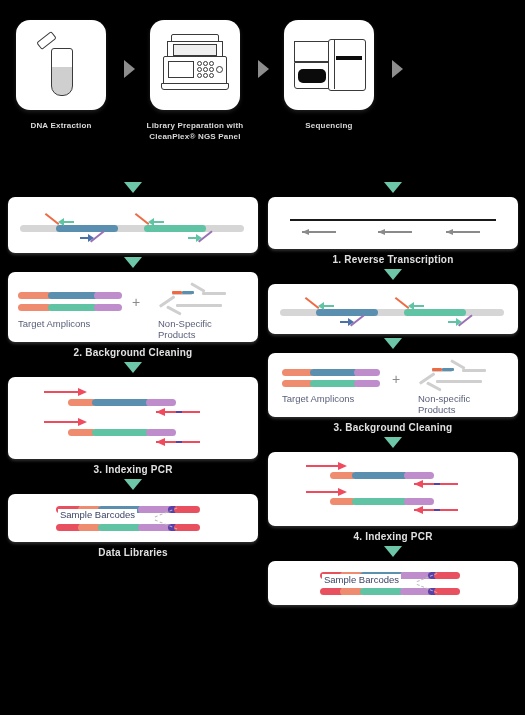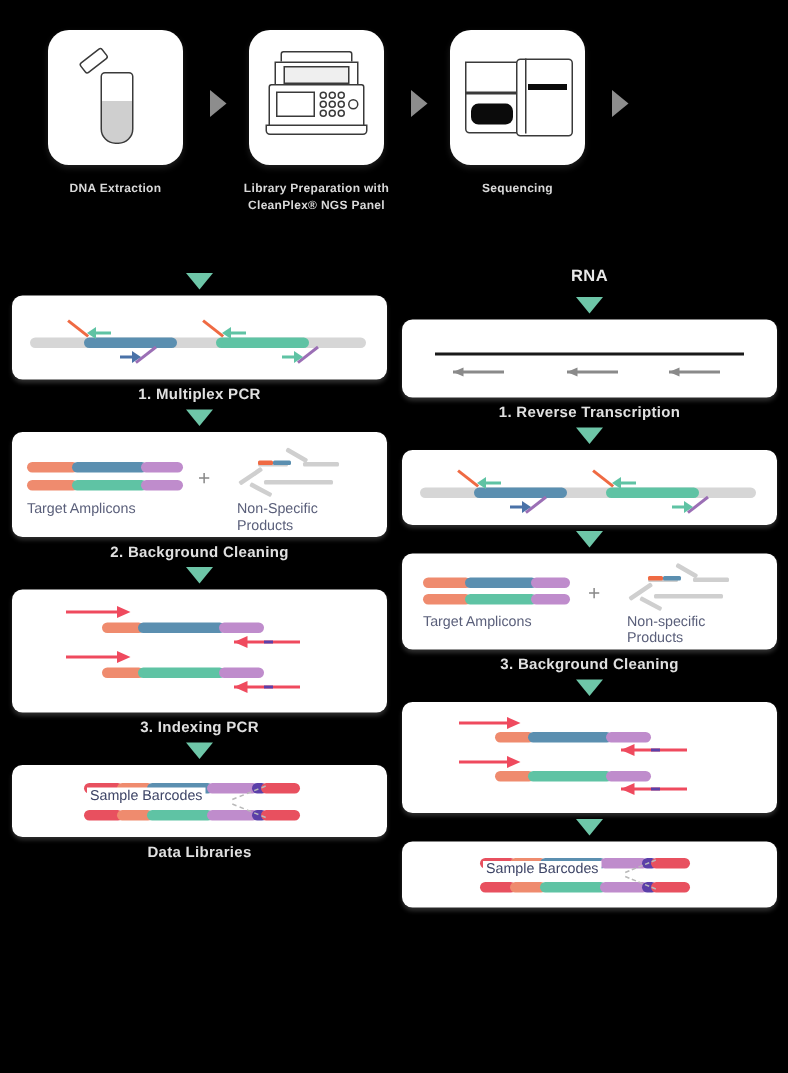--- a/index.html
+++ b/index.html
@@ -4,21 +4,21 @@
 <style>
   html,body{margin:0;padding:0;background:#000;}
   body{
     width:525px;height:715px;position:relative;overflow:hidden;
     font-family:"Liberation Sans","DejaVu Sans",sans-serif;
     background:#000;color:#fff;
   }
   .stage{position:absolute;left:0;top:0;width:525px;height:715px;}
 
   
-  .wf{position:absolute;left:16px;top:8px;width:416px;height:150px;}
+  .wf{position:absolute;left:0;top:8px;width:416px;height:150px;}
   .wf-item{position:absolute;top:0;width:110px;text-align:center;}
   .wf-card{
     width:90px;height:90px;margin:12px auto 0;
     background:#fff;border-radius:14px;
     box-shadow:0 2px 4px rgba(255,255,255,.12);
     position:relative;overflow:hidden;
   }
   .wf-label{
     margin-top:10px;font-size:8px;line-height:11px;color:#d9d9d9;
     font-weight:700;letter-spacing:.2px;
@@ -206,21 +206,20 @@
       </div>
 
       <div class="arrow-h" style="left:190px;top:44px;transform:rotate(-38deg);">
         <div class="ar-line" style="left:0;width:17px;background:#9b6fb5;"></div>
       </div>
       <div class="arrow-h" style="left:180px;top:40px;">
         <div class="ar-line" style="left:0;width:12px;background:#5fc3a4;"></div>
         <div class="ar-head" style="left:8px;border-left:6px solid #5fc3a4;"></div>
       </div>
     </div>
-    <div class="cap">1. Multiplex PCR</div>
     <div class="tri"></div>
 
     <div class="panel" style="height:70px;">
       <div class="seg" style="left:10px;top:20px;width:34px;background:#ef8b6e;"></div>
       <div class="seg" style="left:40px;top:20px;width:50px;background:#5b8fb0;"></div>
       <div class="seg" style="left:86px;top:20px;width:28px;background:#bf8ccc;"></div>
       <div class="seg" style="left:10px;top:32px;width:34px;background:#ef8b6e;"></div>
       <div class="seg" style="left:40px;top:32px;width:50px;background:#5fc3a4;"></div>
       <div class="seg" style="left:86px;top:32px;width:28px;background:#bf8ccc;"></div>
       <div class="legend" style="left:10px;top:46px;width:110px;">Target Amplicons</div>
@@ -290,21 +289,20 @@
 
       <div class="barcode-label" style="left:50px;top:15px;">Sample Barcodes</div>
       <div class="dots" style="left:146px;top:18px;width:24px;transform:rotate(-22deg);"></div>
       <div class="dots" style="left:146px;top:30px;width:24px;transform:rotate(22deg);"></div>
     </div>
     <div class="cap">Data Libraries</div>
   </div>
 
   <div class="col col-right">
 
-    <div class="col-head">RNA</div>
     <div class="tri"></div>
 
     <div class="panel" style="height:52px;">
       <div class="line" style="left:22px;top:22px;width:206px;height:2.4px;"></div>
       <div class="arrow-h" style="left:34px;top:34px;">
         <div class="ar-line" style="left:0;width:34px;background:#8a8a8a;height:1.6px;"></div>
         <div class="ar-head" style="left:0;border-right:7px solid #8a8a8a;border-top-width:3.5px;border-bottom-width:3.5px;top:-2.5px;"></div>
       </div>
       <div class="arrow-h" style="left:110px;top:34px;">
         <div class="ar-line" style="left:0;width:34px;background:#8a8a8a;height:1.6px;"></div>
@@ -401,20 +399,21 @@
       <div class="arrow-h" style="left:38px;top:39px;">
         <div class="ar-line" style="left:0;width:38px;background:#ef4a5e;"></div>
         <div class="ar-head" style="left:32px;border-left:9px solid #ef4a5e;"></div>
       </div>
       <div class="arrow-h" style="left:146px;top:57px;">
         <div class="ar-line" style="left:0;width:44px;background:#ef4a5e;"></div>
         <div class="ar-head" style="left:0;border-right:9px solid #ef4a5e;"></div>
         <div class="ar-line" style="left:20px;width:6px;background:#5b3fa8;"></div>
       </div>
     </div>
+    <div class="cap">4. Indexing PCR</div>
     <div class="tri"></div>
 
     <div class="panel" style="height:44px;">
       <div class="seg" style="left:52px;top:11px;width:24px;background:#e8505f;"></div>
       <div class="seg" style="left:72px;top:11px;width:24px;background:#ef8b6e;"></div>
       <div class="seg" style="left:92px;top:11px;width:44px;background:#5b8fb0;"></div>
       <div class="seg" style="left:132px;top:11px;width:32px;background:#bf8ccc;"></div>
       <div class="seg" style="left:160px;top:11px;width:10px;background:#5b3fa8;"></div>
       <div class="seg" style="left:166px;top:11px;width:26px;background:#e8505f;"></div>
 

